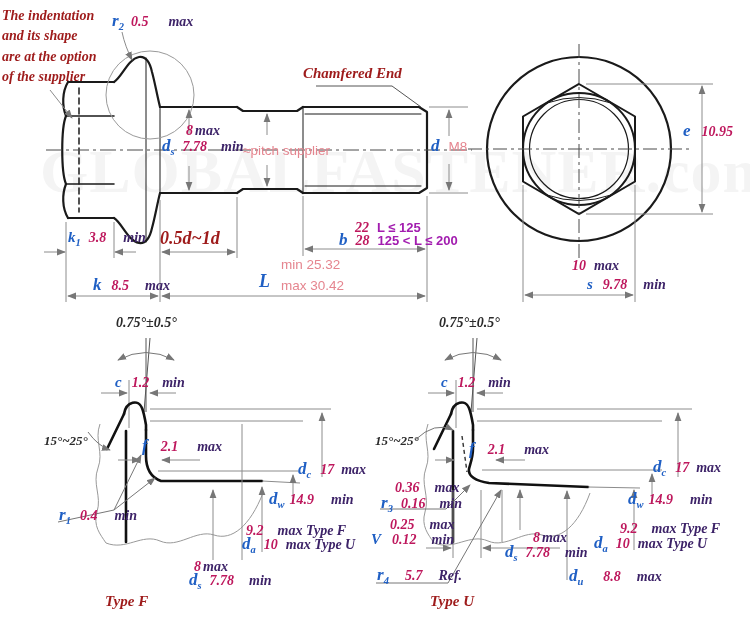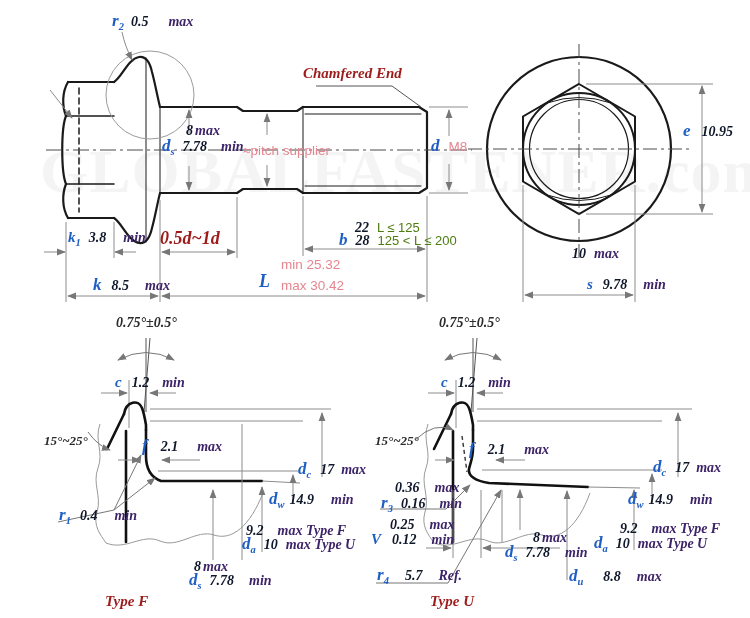--- a/index.html
+++ b/index.html
@@ -4,26 +4,26 @@
 <style>
   html,body{margin:0;padding:0;background:#fff;}
   .wrap{position:relative;width:750px;height:618px;background:#ffffff;overflow:hidden;
         font-family:"Liberation Serif",serif;}
   svg.draw{position:absolute;left:0;top:0;}
   .lab{position:absolute;white-space:nowrap;font-family:"Liberation Serif",serif;
        font-style:italic;line-height:1;}
   .v{color:#1f5fc4;font-weight:bold;font-size:17px;}
   .v2{color:#1f5fc4;font-weight:bold;font-size:15px;}
   sub.sb{color:#1f5fc4;font-weight:bold;font-size:10.5px;font-style:italic;}
-  .n{color:#0f172a;font-weight:bold;font-size:14px;}
+  .n{color:#be185d;font-weight:bold;font-size:14px;}
   .q{color:#3d2368;font-weight:bold;font-size:14px;}
   .dr{color:#9e1b1b;font-weight:bold;font-size:15px;}
   .ang{color:#2b2b2b;font-weight:bold;font-size:14px;}
   .ang2{color:#2b2b2b;font-weight:bold;font-size:13px;}
-  .gy{color:#4d7c0f;font-style:normal;font-weight:normal;
+  .gy{color:#a21caf;font-style:normal;font-weight:bold;
       font-family:"Liberation Sans",sans-serif;font-size:13px;}
   .pk{color:#e5858f;font-style:normal;font-weight:normal;
       font-family:"Liberation Sans",sans-serif;font-size:13.5px;}
   .note{color:#9e1b1b;font-weight:bold;font-size:14px;line-height:1.45;
         white-space:pre-line;font-style:italic;}
   .wm{position:absolute;left:40px;top:136px;font-size:62px;letter-spacing:1px;
       color:rgba(40,40,40,0.05);font-family:"Liberation Serif",serif;font-weight:bold;}
 </style>
 </head>
 <body>
@@ -148,20 +148,24 @@
         <path d="M502,542 L502,490"></path>
         <line x1="520" y1="530" x2="520" y2="490" marker-end="url(#m)"></line>
         <line x1="567" y1="580" x2="567" y2="491" marker-end="url(#m)"></line>
         <line x1="634" y1="550" x2="634" y2="490" marker-end="url(#m)"></line>
         <line x1="652" y1="504" x2="652" y2="474" marker-end="url(#m)"></line>
         <line x1="678" y1="477" x2="678" y2="413" marker-end="url(#m)"></line>
       </g>
     </g>
   </svg>
 
+  <div class="lab note" style="left:2px;top:6px;">The indentation
+and its shape
+are at the option
+of the supplier</div>
 
   <div class="lab" style="left:112px;top:12px;">
     <span class="v">r</span><sub class="sb">2</sub>
     <span class="n" style="margin-left:3px;">0.5</span>
     <span class="q" style="margin-left:16px;">max</span>
   </div>
 
   <div class="lab dr" style="left:303px;top:66px;">Chamfered End</div>
 
   <div class="lab" style="left:186px;top:122px;">
@@ -206,21 +210,21 @@
 
   <div class="lab pk" style="left:281px;top:258px;">min 25.32</div>
   <div class="lab v" style="left:259px;top:272px;font-size:18px;">L</div>
   <div class="lab pk" style="left:281px;top:279px;">max 30.42</div>
 
   <div class="lab" style="left:683px;top:122px;">
     <span class="v">e</span>
     <span class="n" style="margin-left:7px;">10.95</span>
     
   </div>
-  <div class="lab" style="left:572px;top:245px;text-align:right;">
+  <div class="lab" style="left:572px;top:257px;text-align:right;">
     <span class="n">10</span>
     <span class="q" style="margin-left:4px;">max</span>
   </div>
   <div class="lab" style="left:587px;top:276px;">
     <span class="v2">s</span>
     <span class="n" style="margin-left:6px;">9.78</span>
     <span class="q" style="margin-left:12px;">min</span>
   </div>
 
   <div class="lab ang" style="left:116px;top:316px;">0.75°±0.5°</div>

